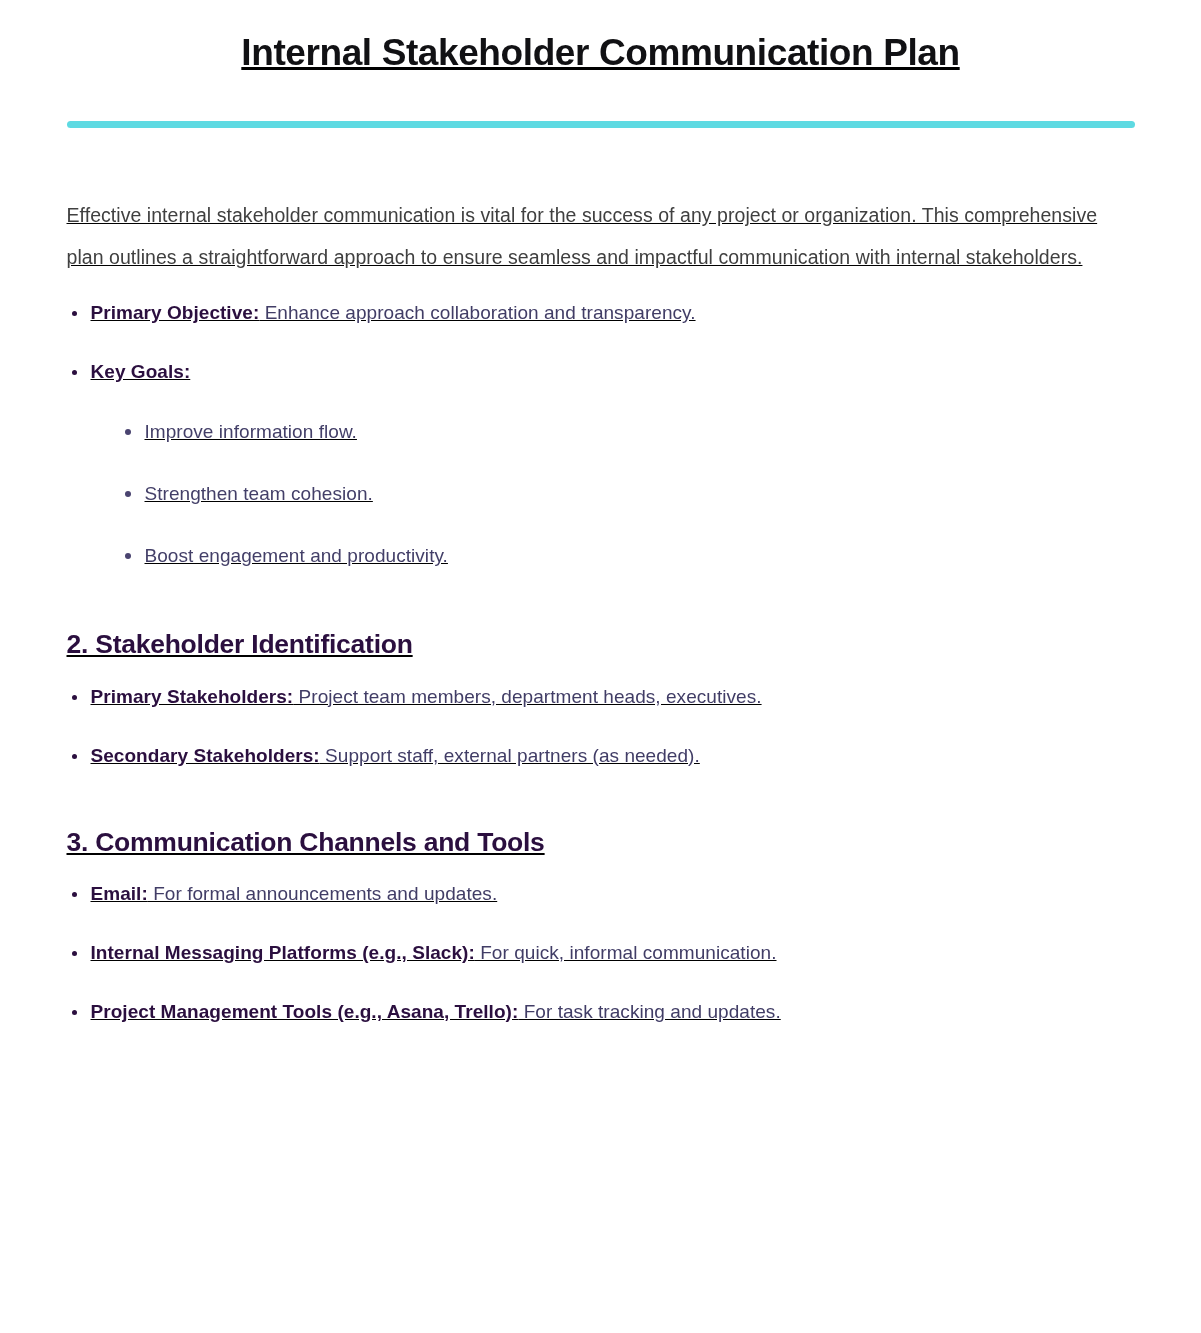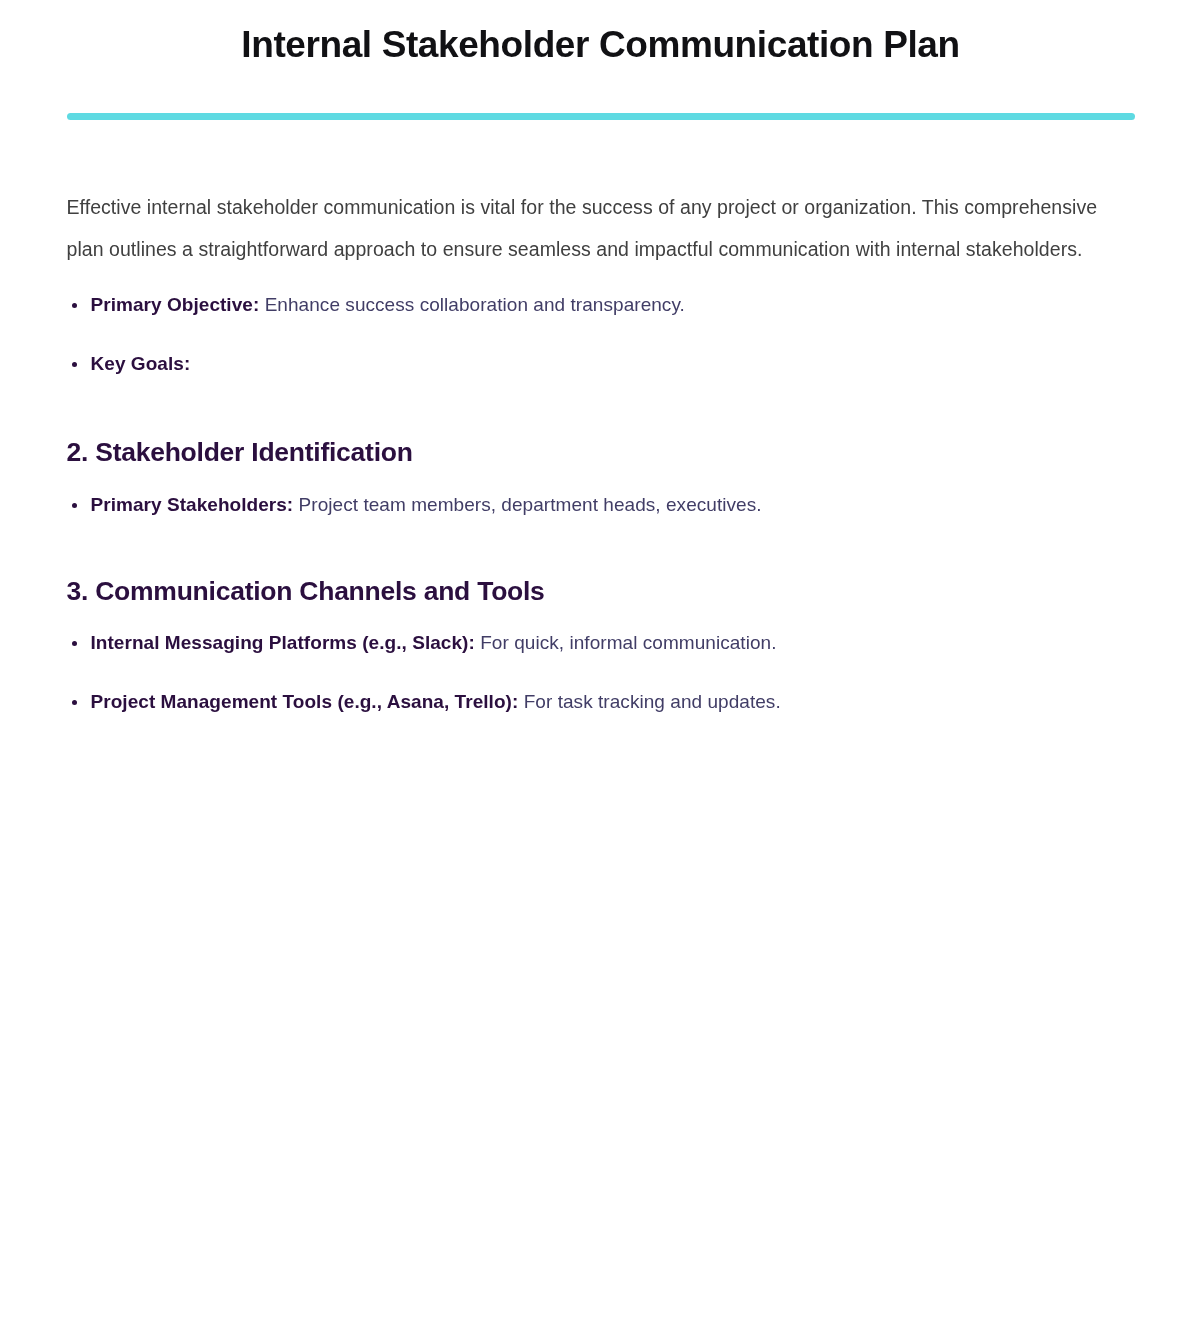--- a/index.html
+++ b/index.html
@@ -19,21 +19,22 @@
     min-height: 1333px;
     box-sizing: border-box;
     padding: 0;
     background: #ffffff;
     position: relative;
   }
 
   .content {
     margin: 0 auto;
     width: 1068px;      
-    padding-top: 22px;
+    padding-top: 30px;
+    text-decoration: underline;
   }
 
   
   .doc-title {
     margin: 0;
     padding: 0 10px;
     text-align: center;
     font-size: 37px;
     line-height: 1.25;
     font-weight: 700;
@@ -157,44 +158,55 @@
     <h1 class="doc-title">Internal Stakeholder Communication Plan</h1>
 
     <div class="accent-rule"></div>
 
     <p class="intro">Effective internal stakeholder communication is vital for the success of any project or organization. This comprehensive plan outlines a straightforward approach to ensure seamless and impactful communication with internal stakeholders.</p>
 
     <section class="section-block">
 
       <ul class="bullets">
         <li>
-          <span class="lbl">Primary Objective:</span><span class="li-text"> Enhance success collaboration and transparency.</span>
+          <span class="lbl">Primary Objective:</span><span class="li-text"> Enhance approach collaboration and transparency.</span>
         </li>
         <li>
           <span class="lbl">Key Goals:</span><span class="li-text"></span>
 
+          <ul class="sub-bullets">
+            <li>Improve information flow.</li>
+            <li>Strengthen team cohesion.</li>
+            <li>Boost engagement and productivity.</li>
+          </ul>
         </li>
       </ul>
     </section>
 
     <section class="section-block sec-2">
       <h2 class="section-heading">2. Stakeholder Identification</h2>
 
       <ul class="bullets sec-2-list">
         <li>
           <span class="lbl">Primary Stakeholders:</span><span class="li-text"> Project team members, department heads, executives.</span>
         </li>
+        <li>
+          <span class="lbl">Secondary Stakeholders:</span><span class="li-text"> Support staff, external partners (as needed).</span>
+        </li>
       </ul>
     </section>
 
     <section class="section-block sec-3">
       <h2 class="section-heading">3. Communication Channels and Tools</h2>
 
       <ul class="bullets sec-3-list">
         <li>
+          <span class="lbl">Email:</span><span class="li-text"> For formal announcements and updates.</span>
+        </li>
+        <li>
           <span class="lbl">Internal Messaging Platforms (e.g., Slack):</span><span class="li-text"> For quick, informal communication.</span>
         </li>
         <li>
           <span class="lbl">Project Management Tools (e.g., Asana, Trello):</span><span class="li-text"> For task tracking and updates.</span>
         </li>
       </ul>
     </section>
 
   </div>
 </div>

